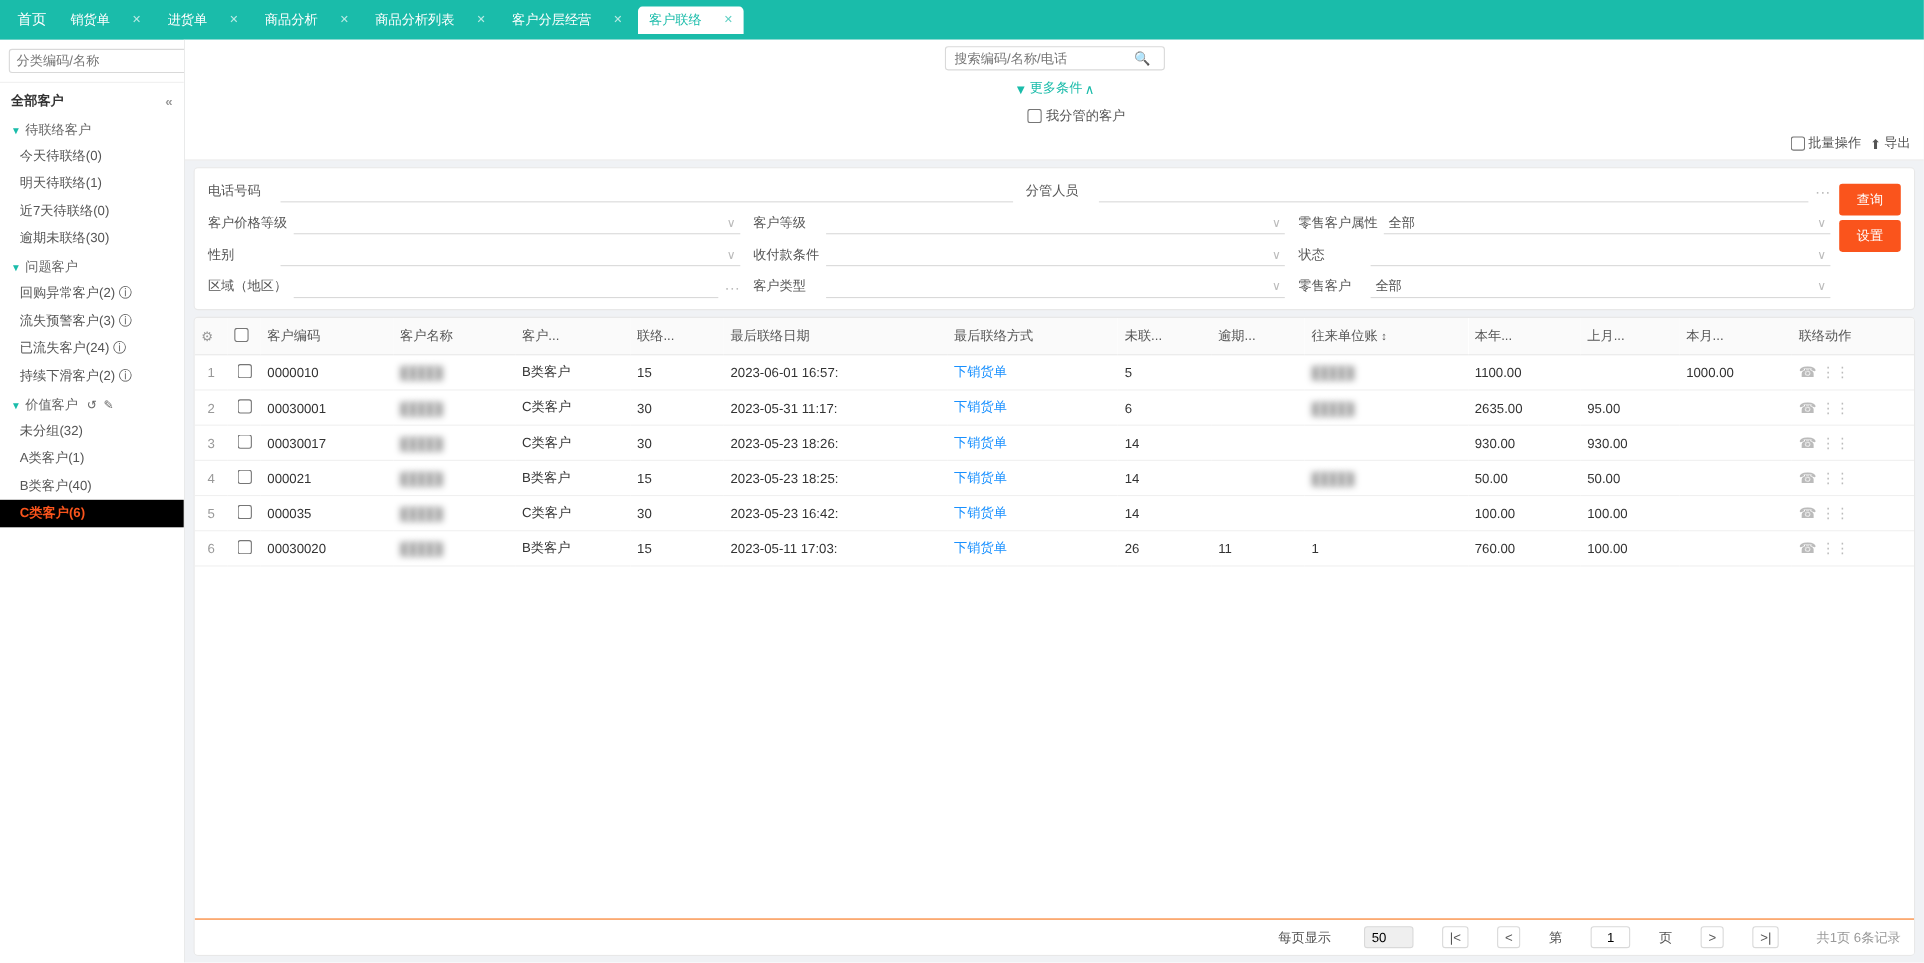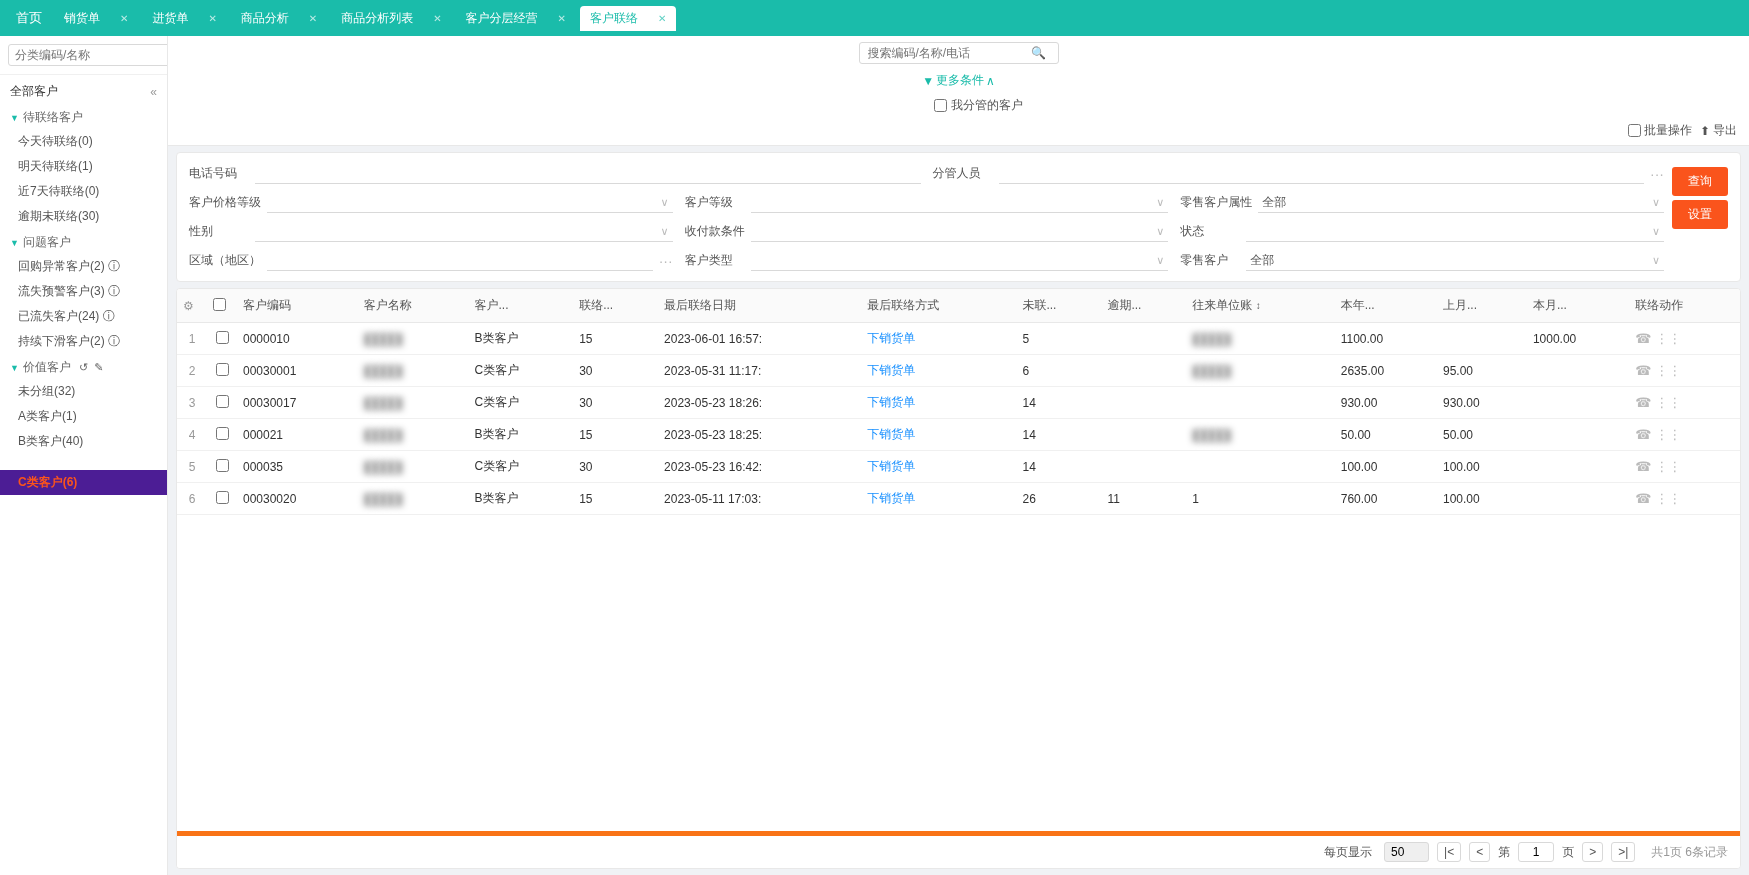--- a/index.html
+++ b/index.html
@@ -70,21 +70,21 @@
       padding: 3px 6px;
       flex: 1;
       font-size: 12px;
       outline: none;
     }
     .sidebar-section-title {
       display: flex;
       align-items: center;
       justify-content: space-between;
       padding: 8px 10px 4px;
-      font-weight: normal;
+      font-weight: bold;
       color: #333;
       font-size: 13px;
     }
     .sidebar-section-title .collapse-icon {
       color: #999;
       cursor: pointer;
     }
     .sidebar-group-title {
       padding: 5px 10px 3px;
       color: #666;
@@ -101,24 +101,23 @@
     .sidebar-item {
       padding: 4px 10px 4px 18px;
       color: #555;
       cursor: pointer;
       font-size: 12px;
       white-space: nowrap;
       overflow: hidden;
       text-overflow: ellipsis;
     }
     .sidebar-item.active {
-      background: #4c1d95;
+      background: #000000;
       color: #fa541c;
       font-weight: bold;
-      margin-top: 16px;
     }
 
     
     .content-area {
       flex: 1;
       display: flex;
       flex-direction: column;
       overflow: hidden;
     }
 
@@ -323,26 +322,26 @@
       flex: 1;
       overflow-y: auto;
       overflow-x: auto;
     }
     .gear-icon { color: #999; cursor: pointer; }
     .settings-col { width: 30px; text-align: center; }
 
     
     .table-footer {
       background: #fff;
-      border-top: 5px solid #f97316;
+      border-top: 1px solid #f97316;
       padding: 6px 12px;
       display: flex;
       align-items: center;
       justify-content: flex-end;
-      gap: 8px;
+      gap: 26px;
       font-size: 12px;
       color: #555;
     }
     .per-page-label { margin-right: 4px; }
     .per-page-select {
       border: 1px solid #d9d9d9;
       border-radius: 3px;
       padding: 2px 16px 2px 6px;
       font-size: 12px;
       outline: none;

